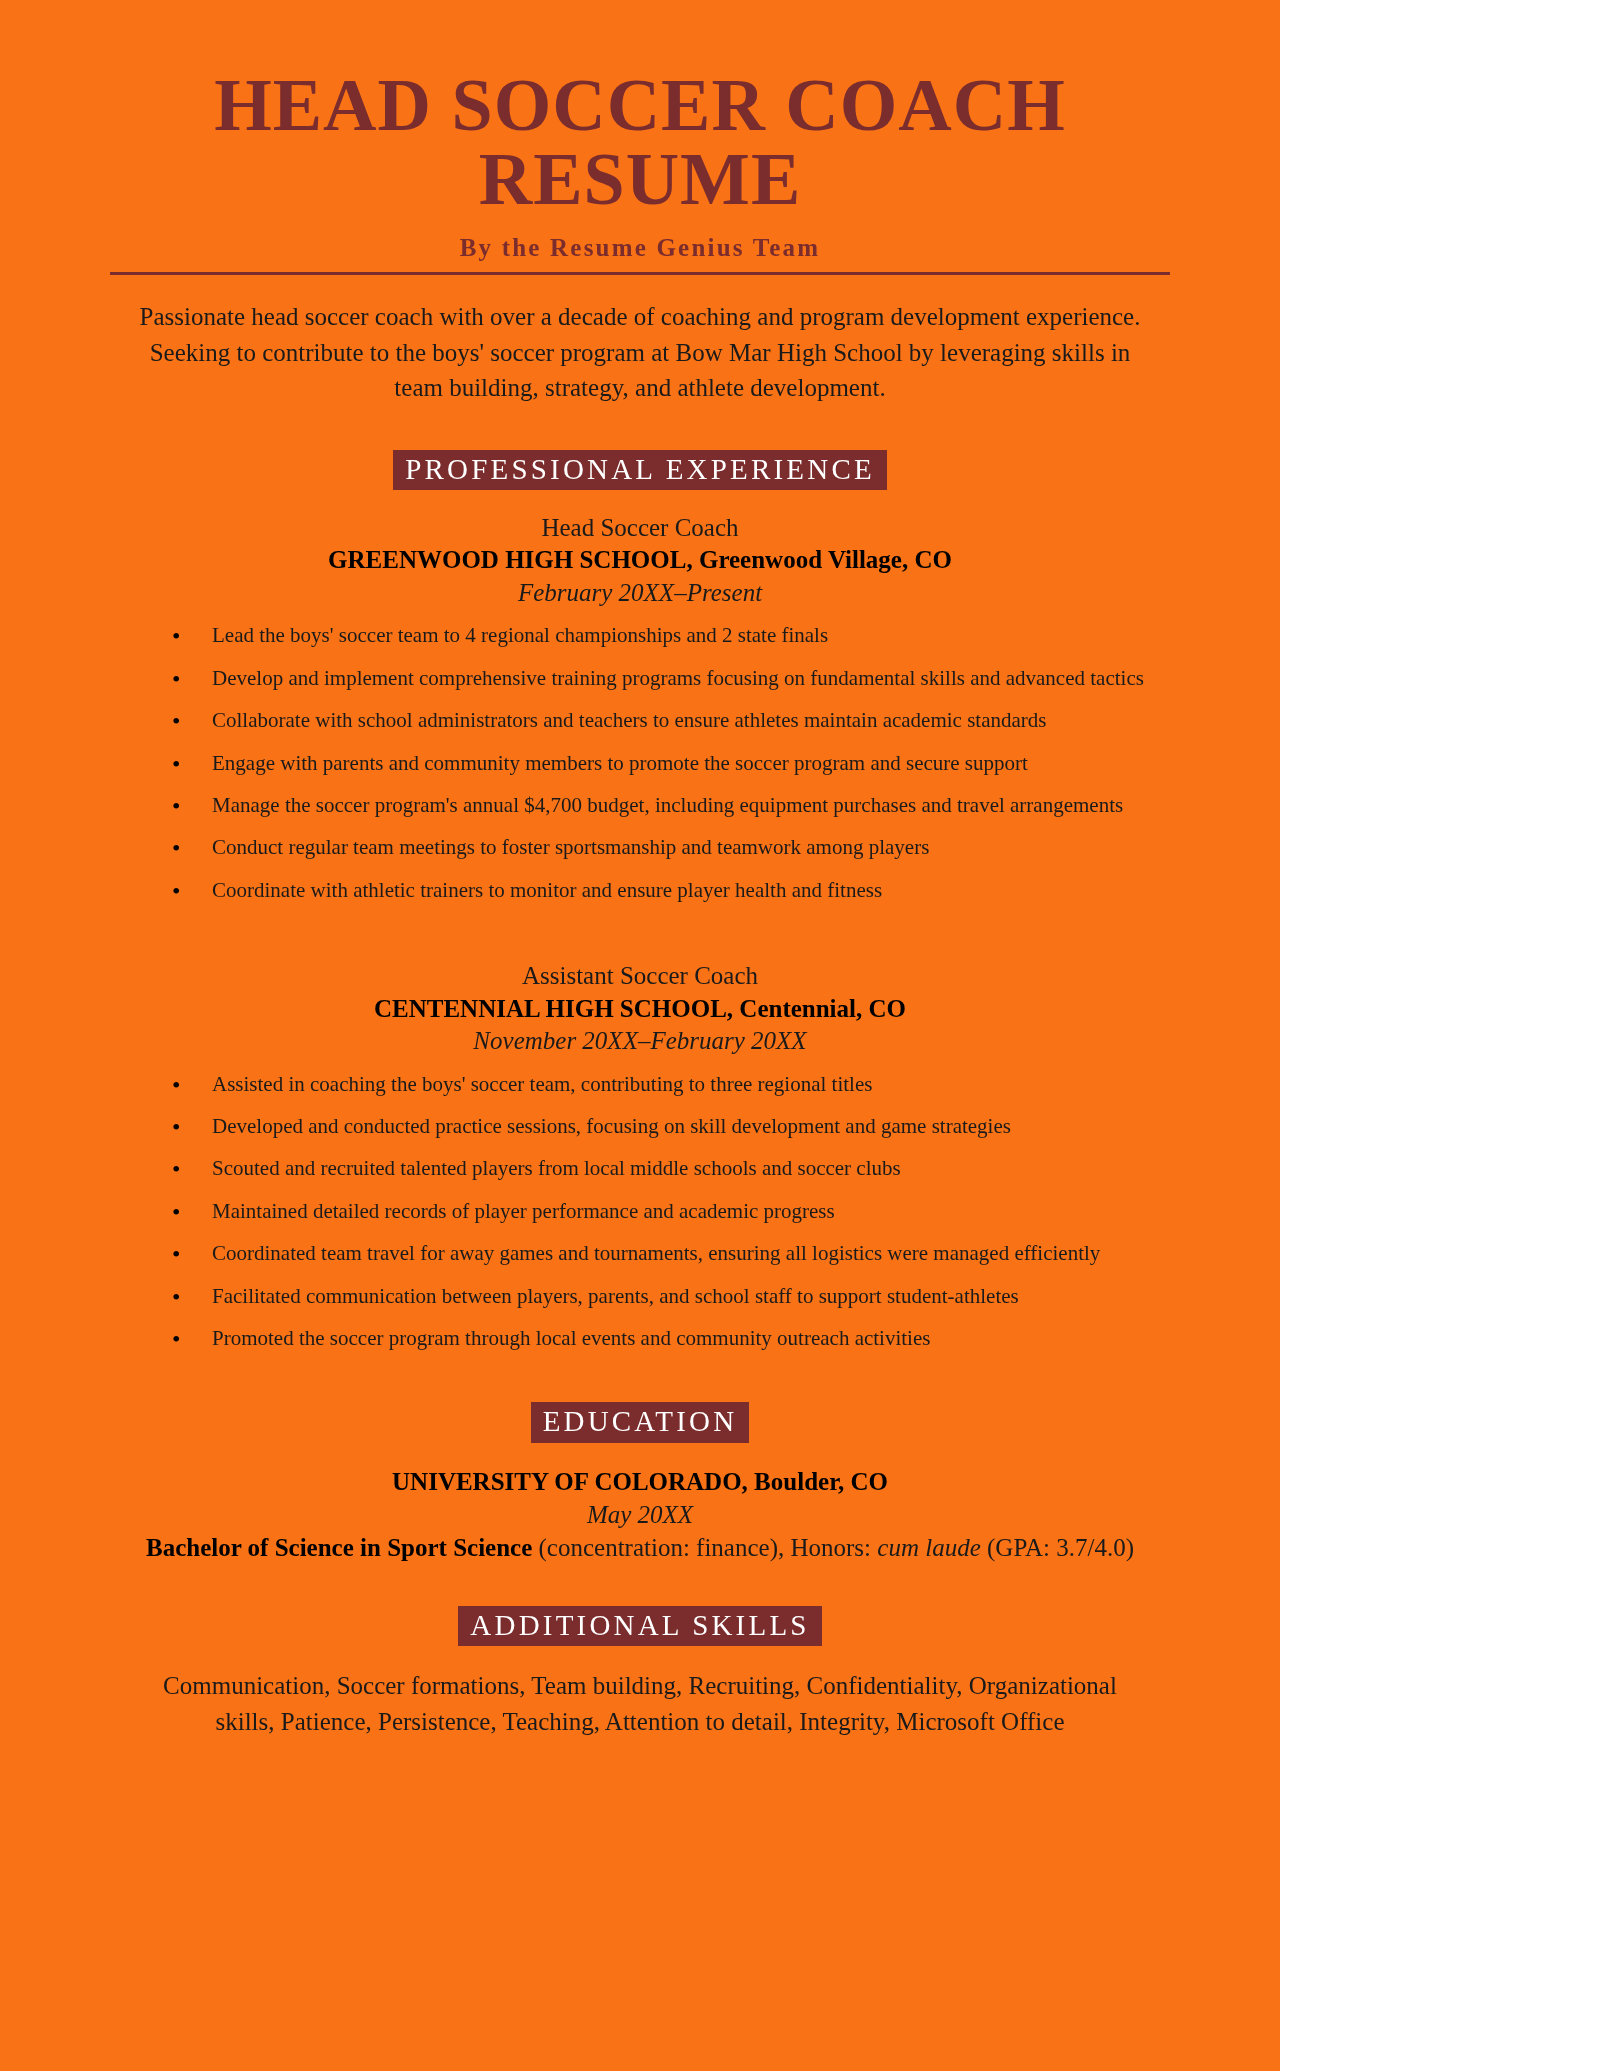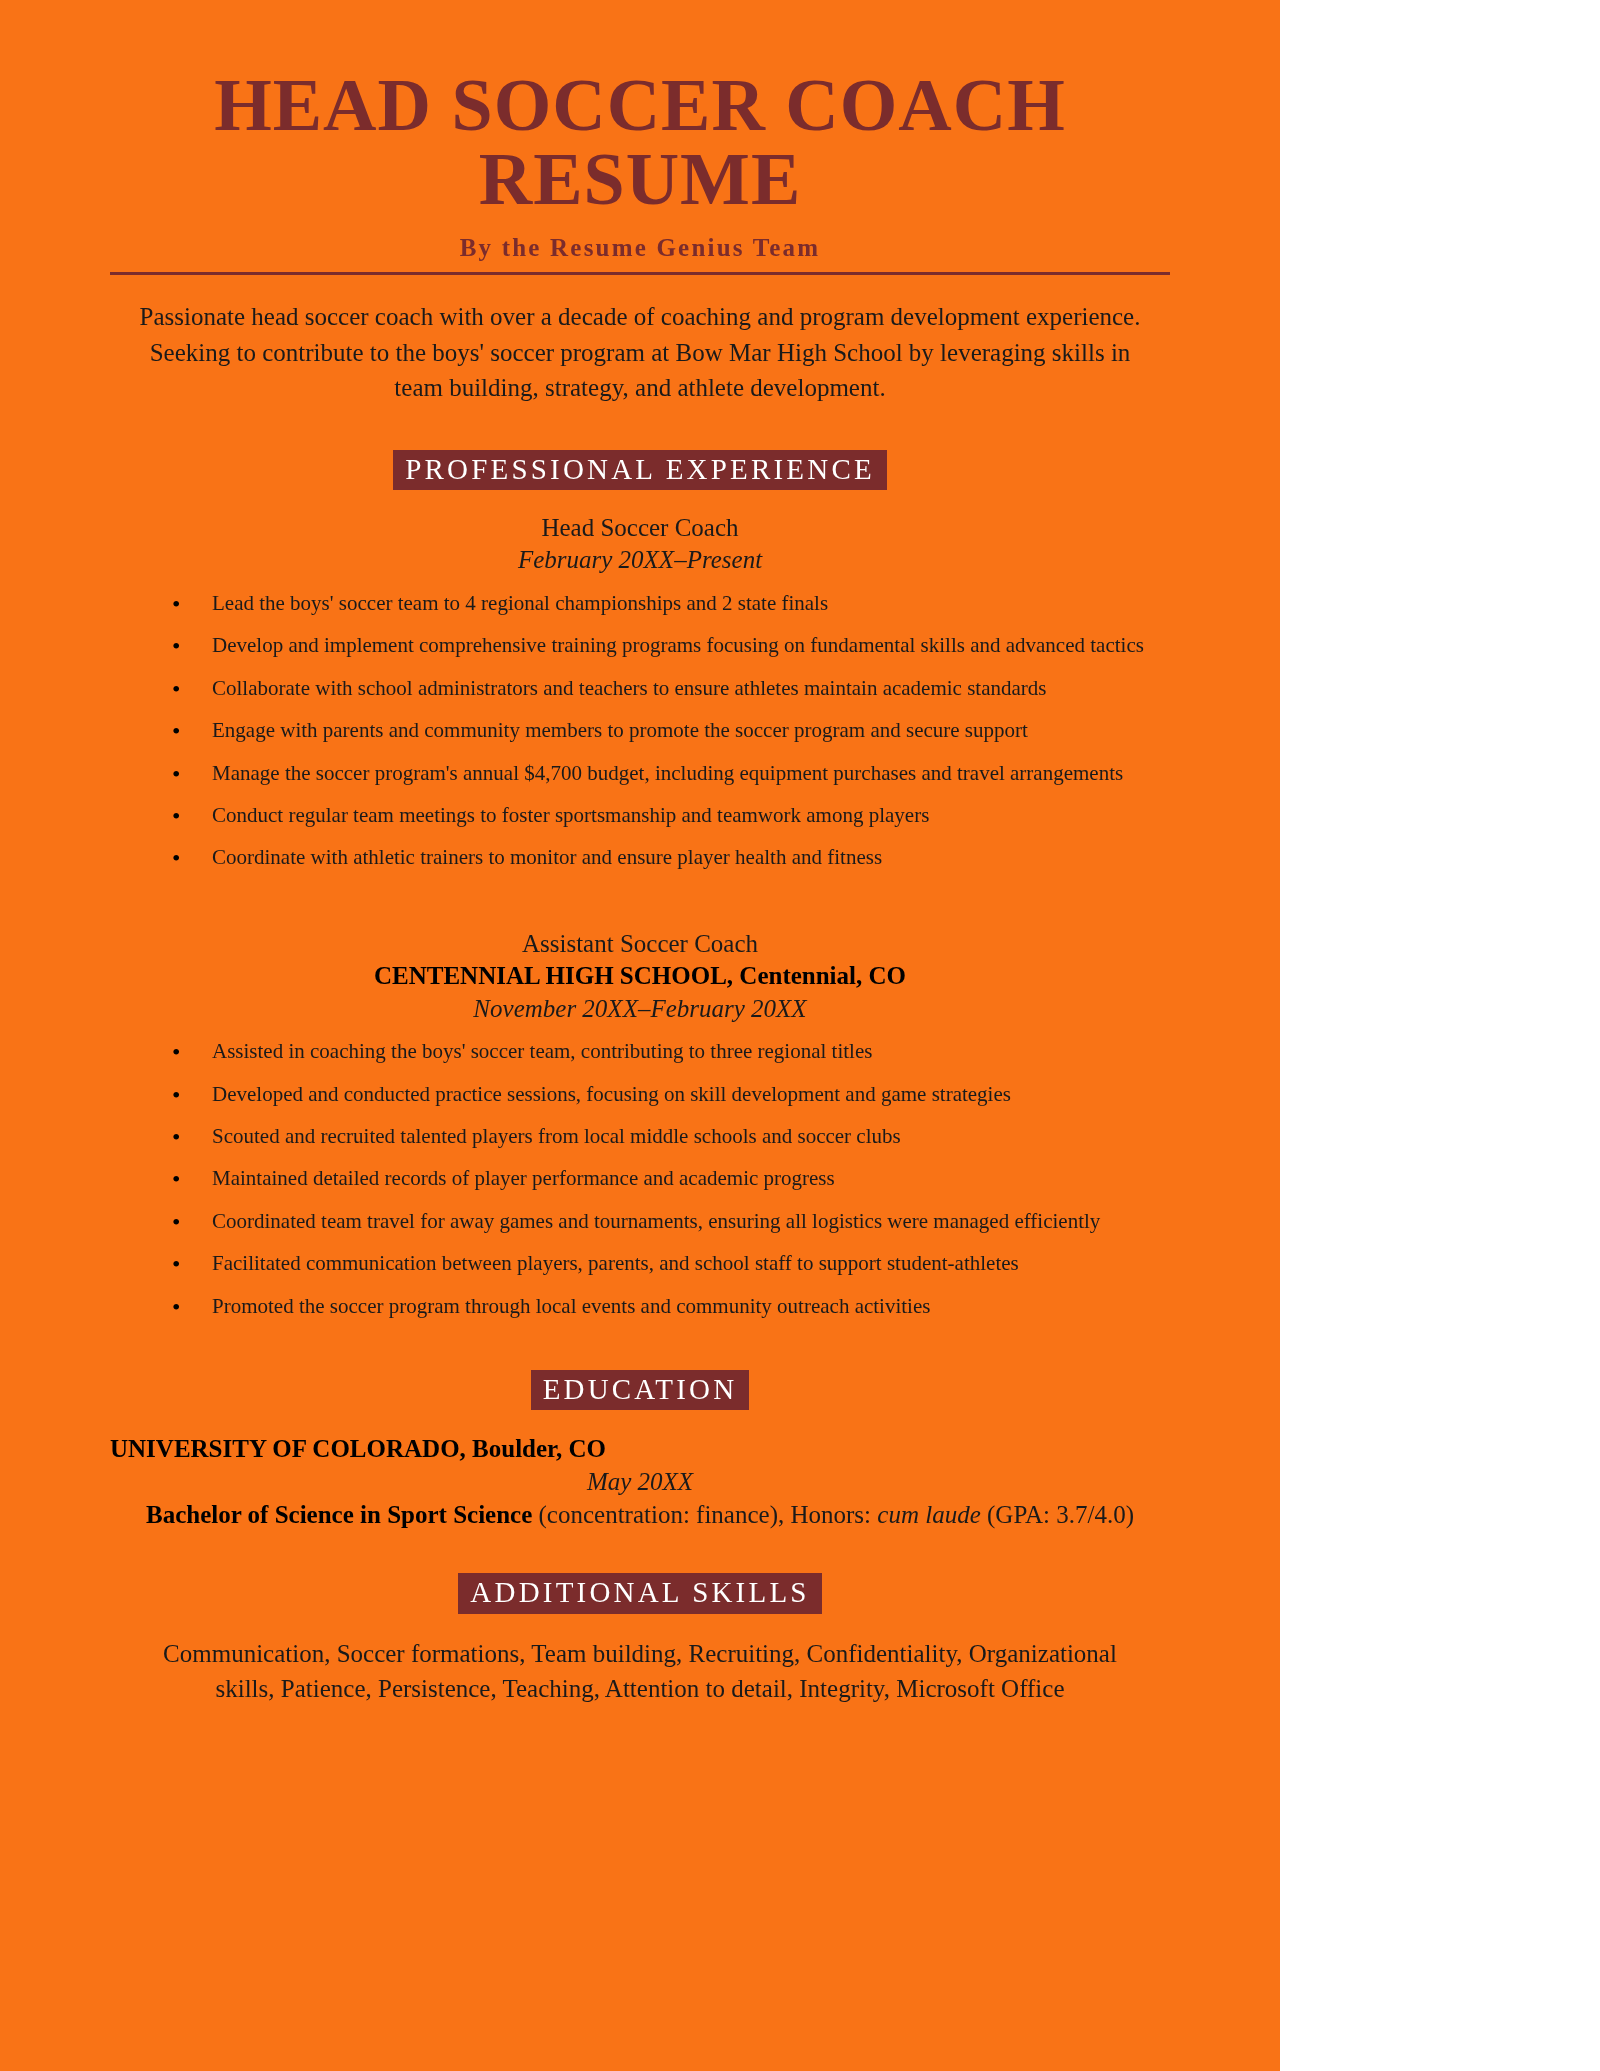--- a/index.html
+++ b/index.html
@@ -132,21 +132,21 @@
     top: -1px;
     font-size: 24px;
     color: #000;
   }
 
   .entry-gap { height: 42px; }
   .section-gap { height: 36px; }
 
   
   .edu-school {
-    text-align: left;
+    text-align: center;
     font-size: 25px;
     font-weight: 700;
     line-height: 1.32;
     color: #000;
   }
   .edu-date {
     text-align: center;
     font-size: 25px;
     font-style: italic;
     line-height: 1.32;
@@ -183,20 +183,21 @@
 
 
   <div class="summary">Passionate head soccer coach with over a decade of coaching and program development experience. Seeking to contribute to the boys' soccer program at Bow Mar High School by leveraging skills in team building, strategy, and athlete development.</div>
 
   <div class="section-head">
     <span class="banner">PROFESSIONAL EXPERIENCE</span>
   </div>
 
   <div class="entry">
     <div class="entry-role">Head Soccer Coach</div>
+    <div class="entry-org">GREENWOOD HIGH SCHOOL, Greenwood Village, CO</div>
     <div class="entry-dates">February 20XX–Present</div>
     <ul class="bullets">
       <li>Lead the boys' soccer team to 4 regional championships and 2 state finals</li>
       <li>Develop and implement comprehensive training programs focusing on fundamental skills and advanced tactics</li>
       <li>Collaborate with school administrators and teachers to ensure athletes maintain academic standards</li>
       <li>Engage with parents and community members to promote the soccer program and secure support</li>
       <li>Manage the soccer program's annual $4,700 budget, including equipment purchases and travel arrangements</li>
       <li>Conduct regular team meetings to foster sportsmanship and teamwork among players</li>
       <li>Coordinate with athletic trainers to monitor and ensure player health and fitness</li>
     </ul>

